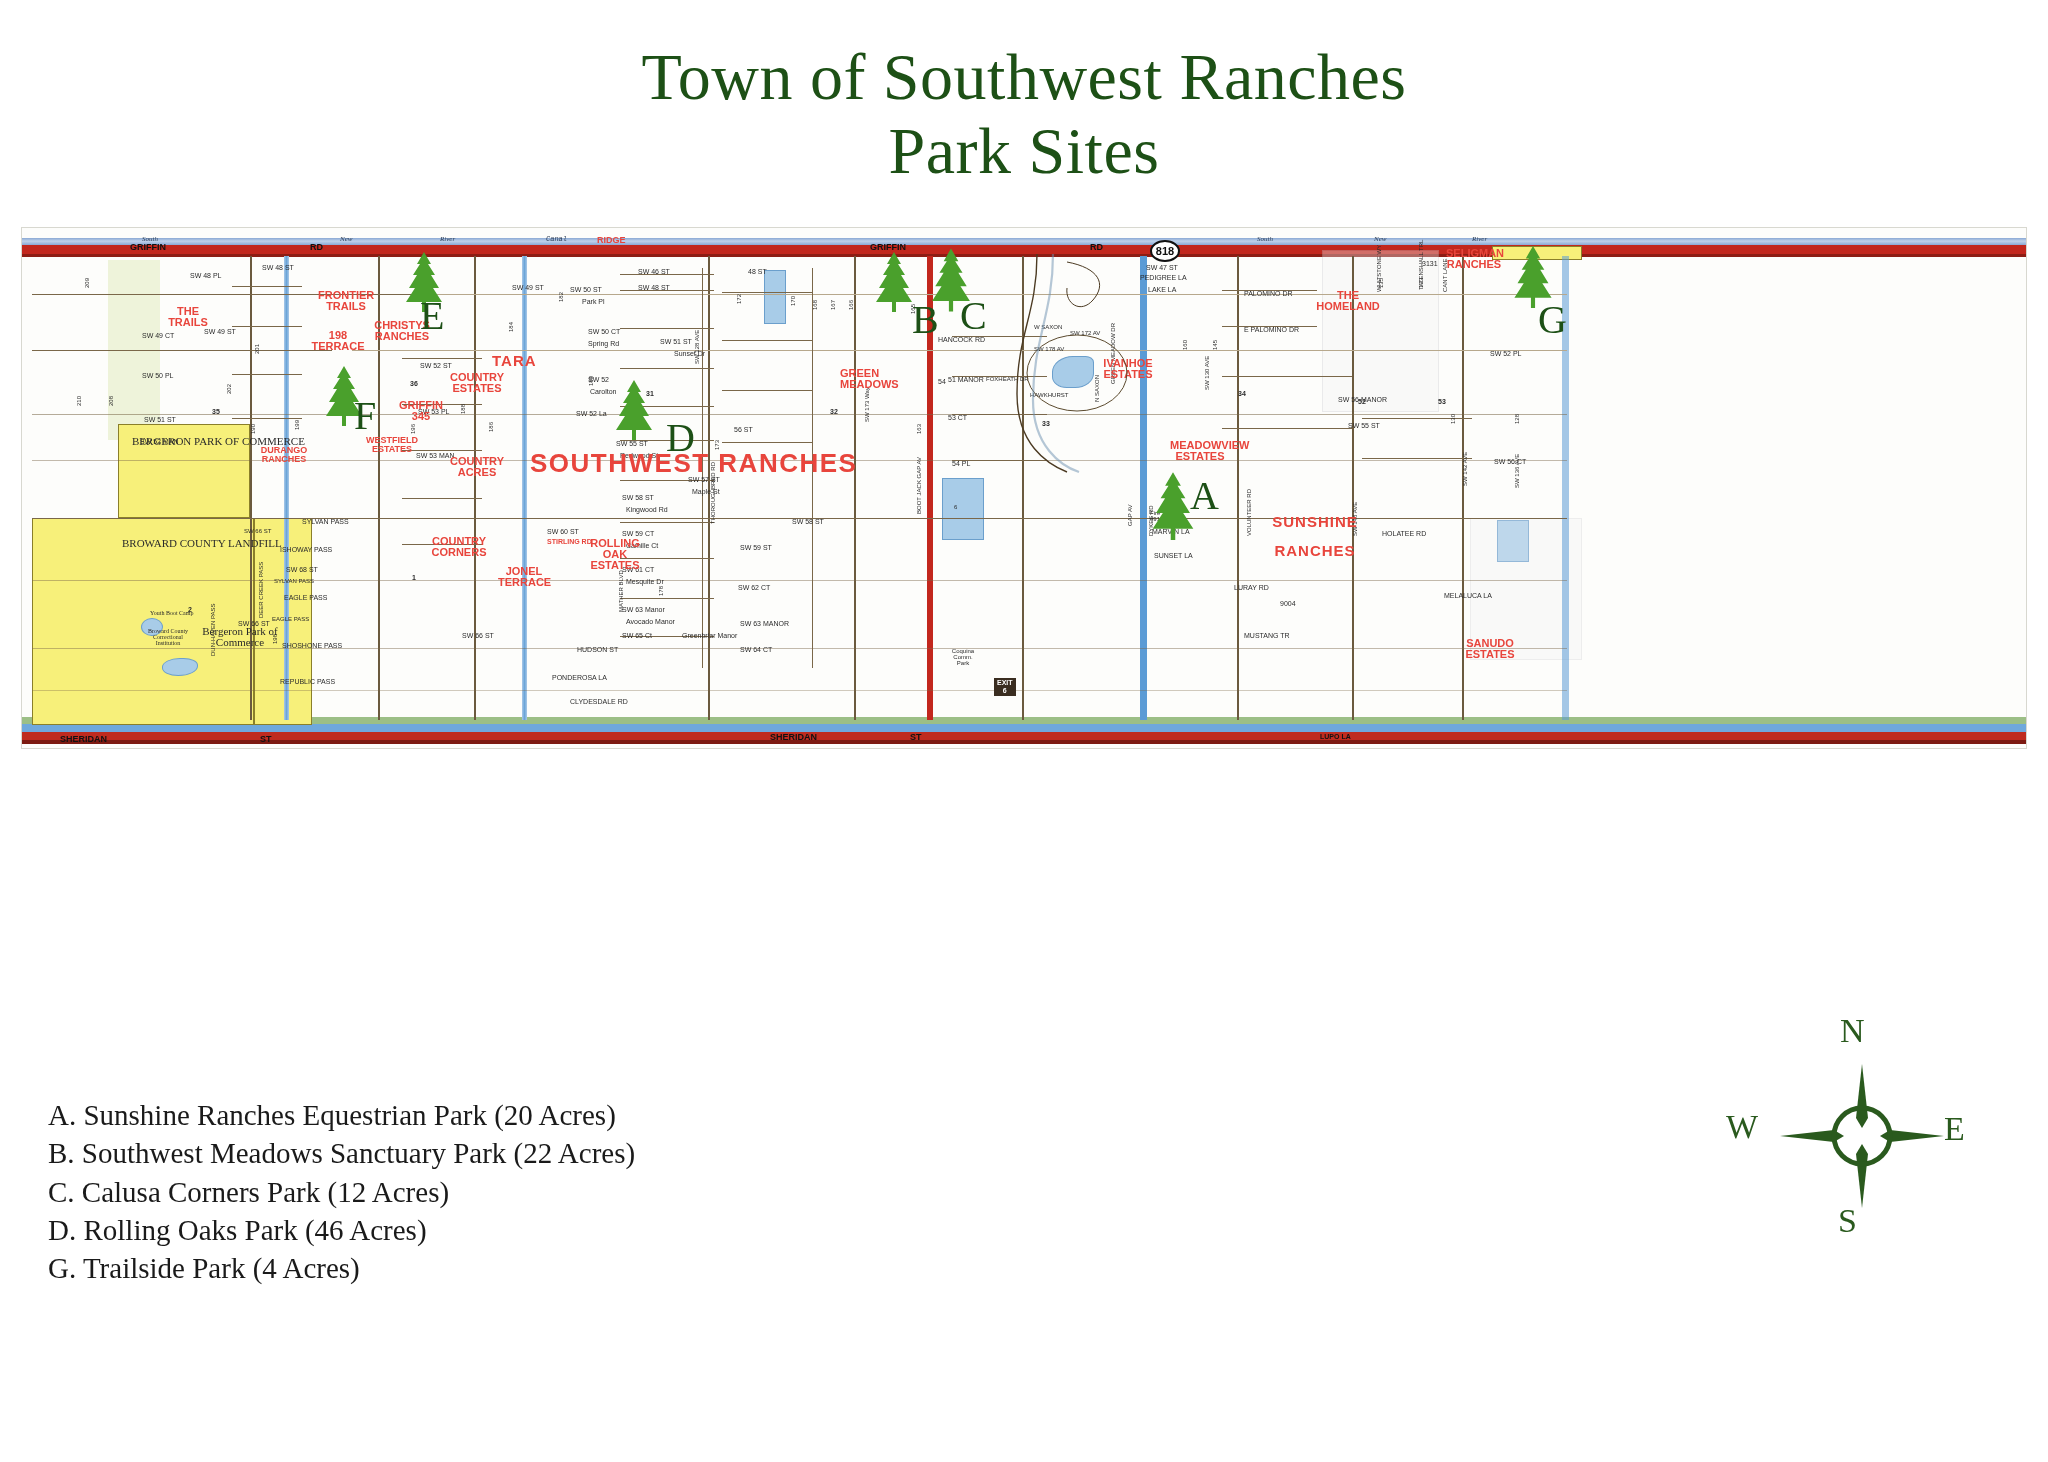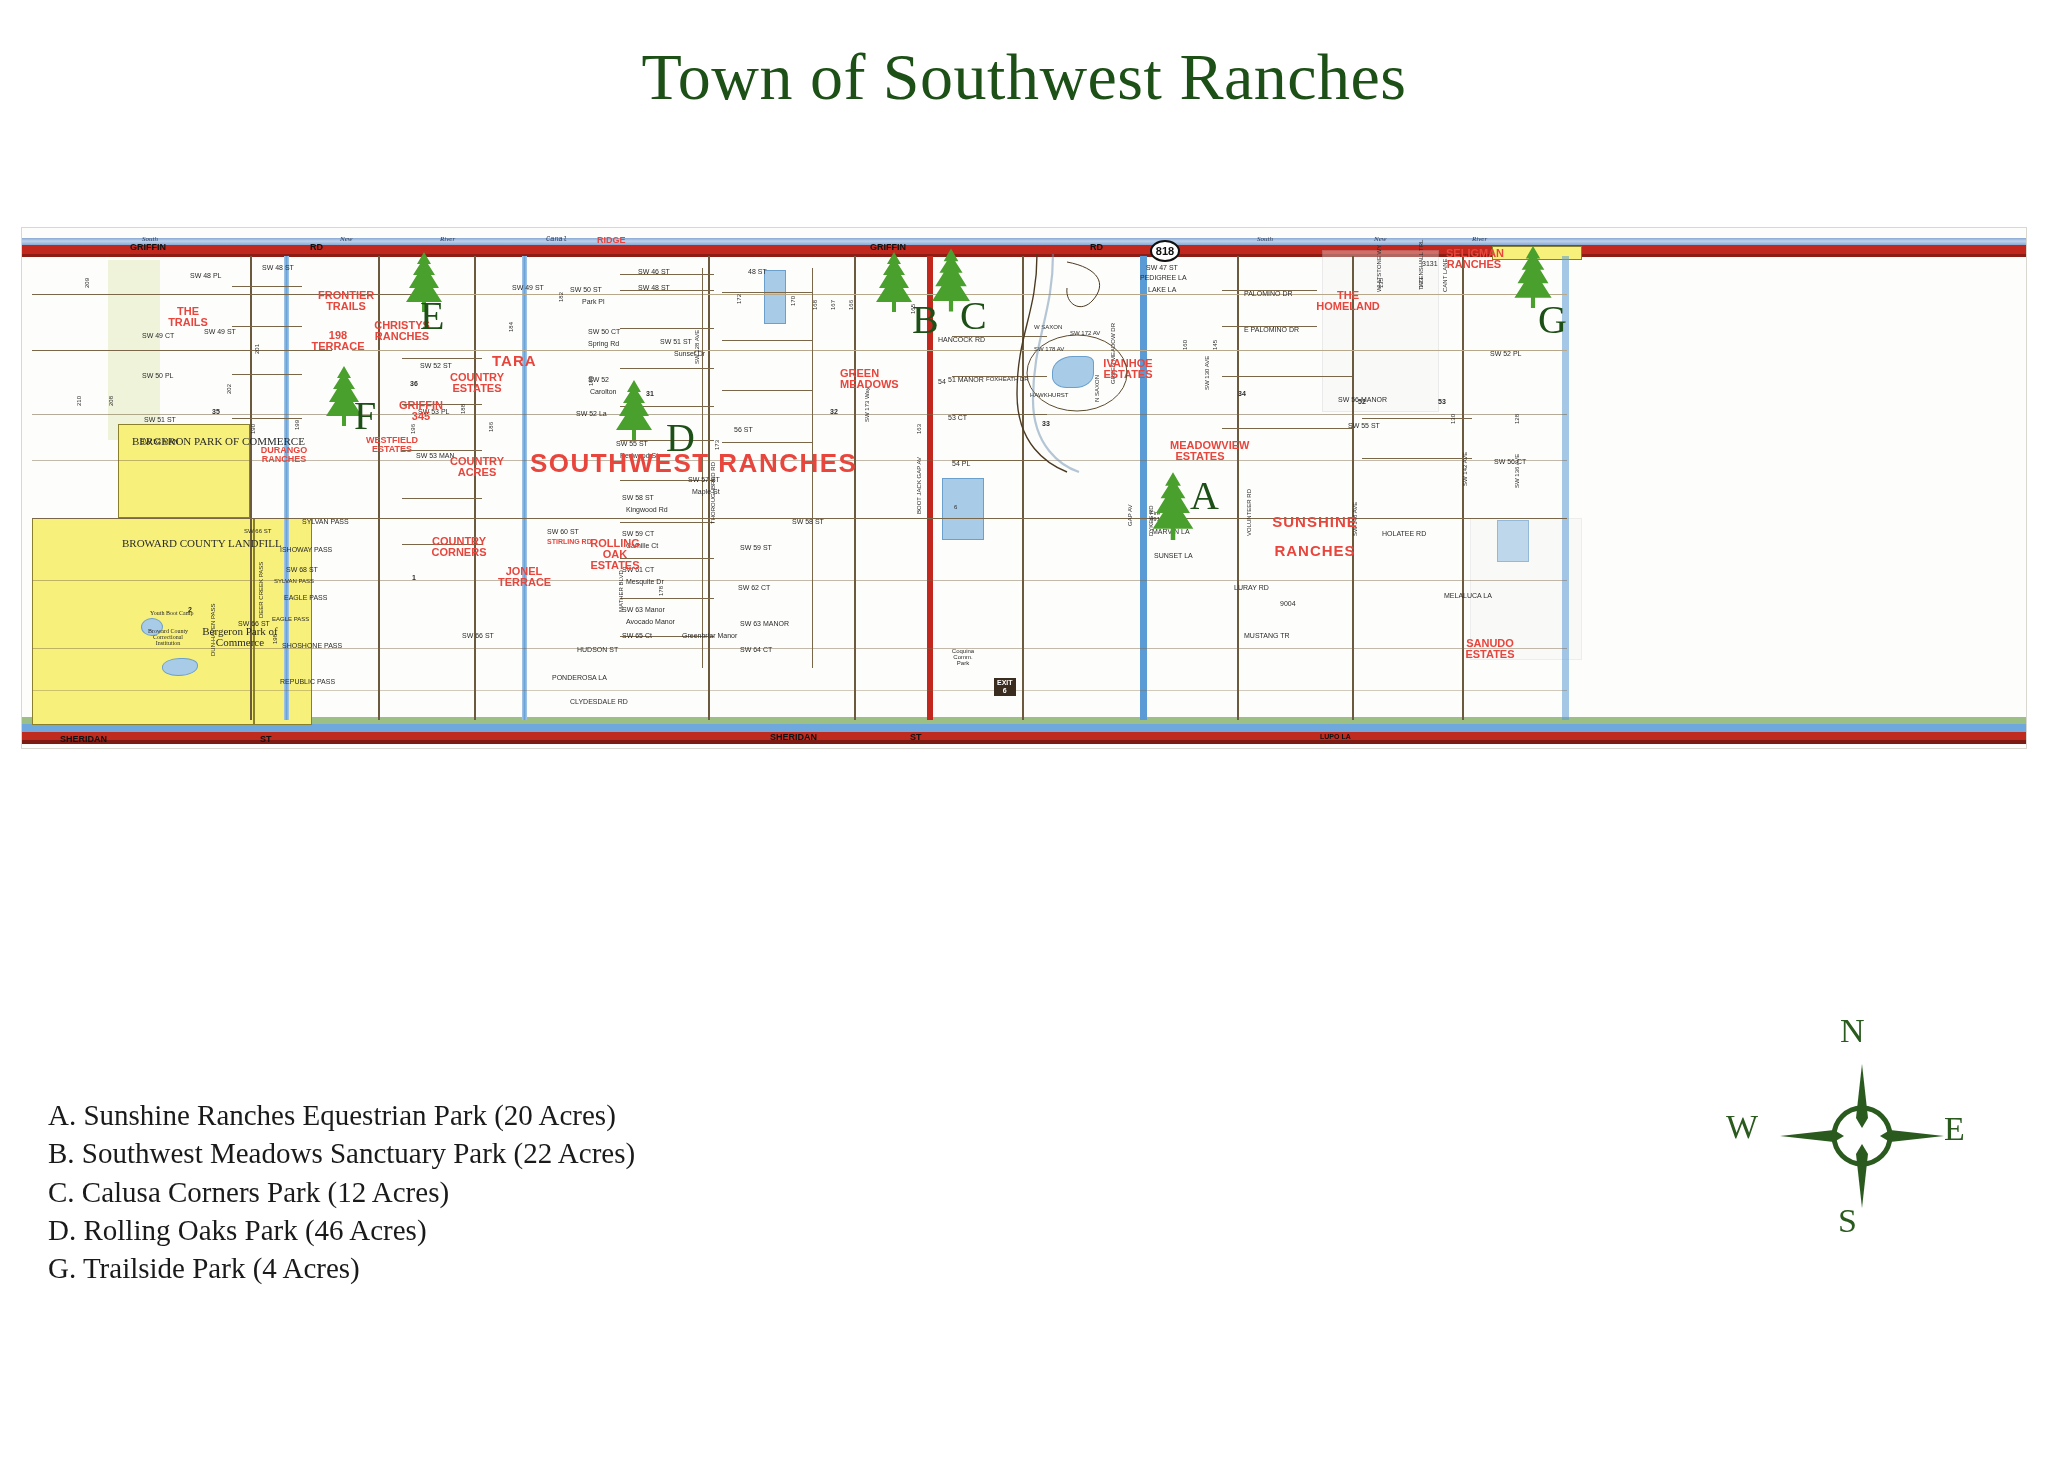--- a/index.html
+++ b/index.html
@@ -87,20 +87,21 @@
   
   #compass{position:absolute;left:1712px;top:1012px;width:300px;height:250px;}
   .cdir{position:absolute;font-family:"Liberation Serif",serif;font-size:34px;
         color:#2a5a1e;font-weight:normal;}
 </style>
 </head>
 <body>
 
 <div id="title-block">
   <div id="title-line1">Town of Southwest Ranches</div>
+  <div id="title-line2">Park Sites</div>
 </div>
 
 <div id="map-frame">
  <div id="map-inner">
 
   <div class="hstrip griffin-canal"></div>
   <div class="hstrip griffin-rd"></div>
   <div class="hstrip griffin-rd2"></div>
 
   <div class="hstrip sheridan-grass"></div>

